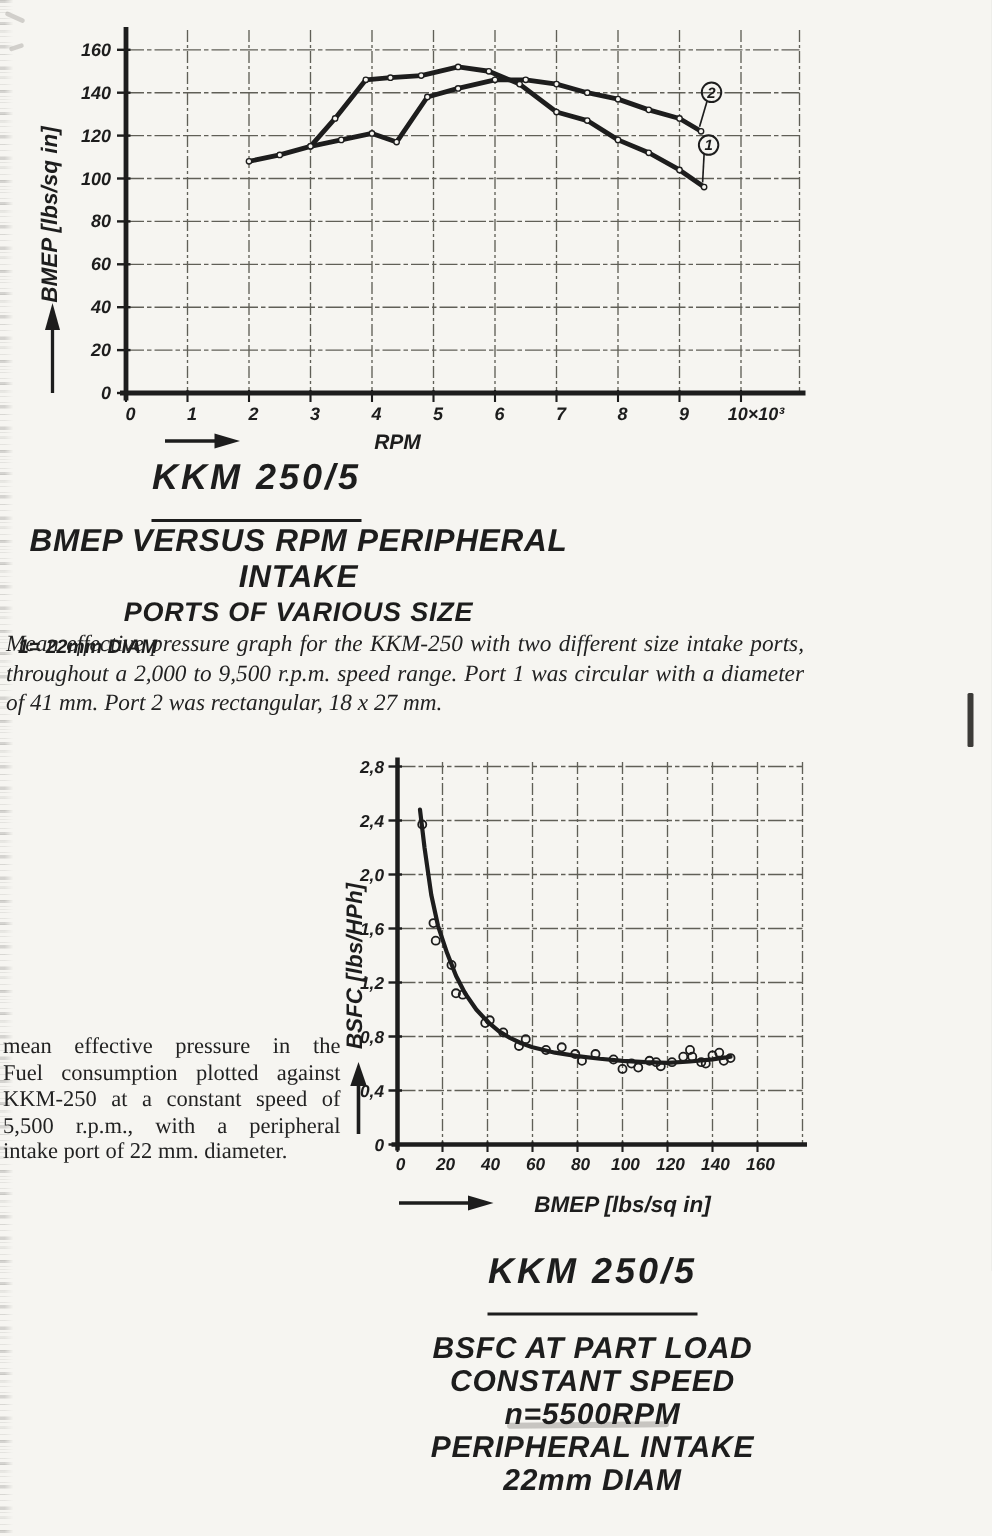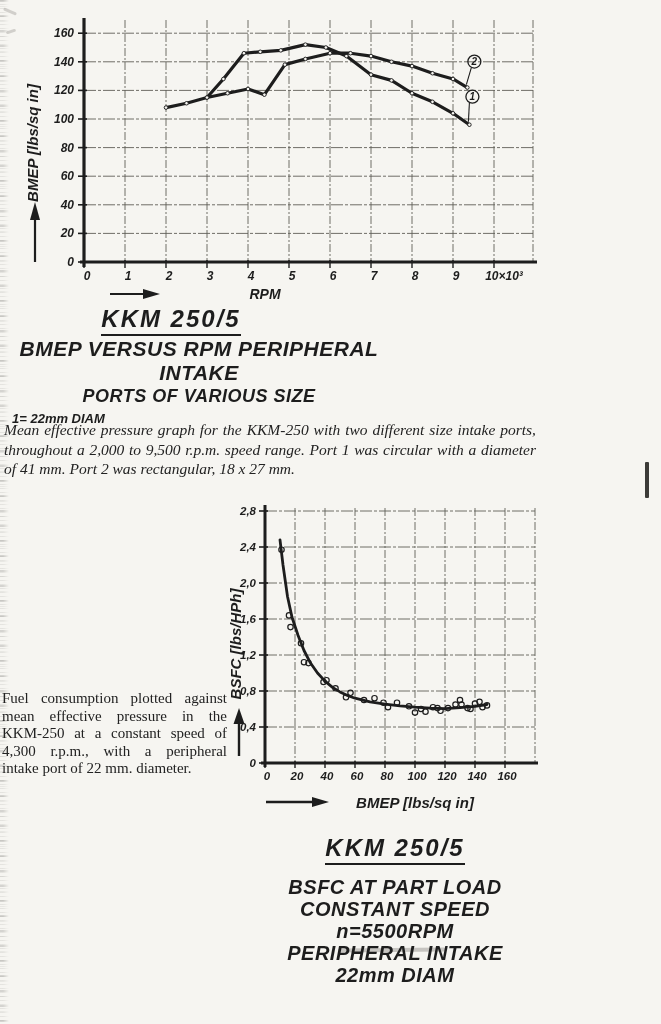--- a/index.html
+++ b/index.html
@@ -3,21 +3,21 @@
 <meta charset="utf-8">
 <style>
   html,body{margin:0;padding:0;background:#e8e7e3;}
   .page{
     position:relative;width:661px;height:1024px;margin:0 auto;
     background:#f6f5f1;overflow:hidden;
     font-family:"Liberation Sans",sans-serif;color:#1d1d1d;
   }
   
   .hand{font-family:"Liberation Sans",sans-serif;font-style:italic;font-weight:bold;color:#1d1d1d;}
-  .underline{border-bottom:2.5px solid #1d1d1d;padding-bottom:1px;}
+  .underline{border-bottom:2.5px solid #1d1d1d;padding-bottom:13px;}
   
   .serif{font-family:"Liberation Serif","DejaVu Serif",serif;color:#222;font-size:15.5px;line-height:19.5px;}
   .just{text-align:justify;text-align-last:justify;}
   .justlast{text-align:justify;text-align-last:left;}
 
   .chart-svg{position:absolute;}
   #chart1{left:18px;top:8px;}
   #chart2{left:228px;top:494px;}
 
   .titleblock1{position:absolute;left:0;top:305px;width:398px;text-align:center;}
@@ -180,24 +180,24 @@
     </div>
   </div>
 
   <div class="para1 serif">
     <div class="just">Mean effective pressure graph for the KKM-250 with two different size intake ports,</div>
     <div class="just">throughout a 2,000 to 9,500 r.p.m. speed range. Port 1 was circular with a diameter</div>
     <div class="justlast">of 41 mm. Port 2 was rectangular, 18 x 27 mm.</div>
   </div>
 
   <div class="para2 serif">
+    <div class="just">mean effective pressure in the</div>
     <div class="just">Fuel consumption plotted against</div>
-    <div class="just">mean effective pressure in the</div>
     <div class="just">KKM-250 at a constant speed of</div>
-    <div class="just">4,300 r.p.m., with a peripheral</div>
+    <div class="just">5,500 r.p.m., with a peripheral</div>
     <div class="justlast">intake port of 22 mm. diameter.</div>
   </div>
 
   <svg id="chart2" class="chart-svg" width="335" height="335" viewBox="0 0 335 335">
       <g stroke="#58574f" stroke-width="0.9" opacity="0.95">
         <line x1="67" y1="14" x2="67" y2="269" stroke-dasharray="8 2 2 2"></line>
         <line x1="97" y1="14" x2="97" y2="269" stroke-dasharray="8 2 2 2"></line>
         <line x1="127" y1="14" x2="127" y2="269" stroke-dasharray="8 2 2 2"></line>
         <line x1="157" y1="14" x2="157" y2="269" stroke-dasharray="8 2 2 2"></line>
         <line x1="187" y1="14" x2="187" y2="269" stroke-dasharray="8 2 2 2"></line>

